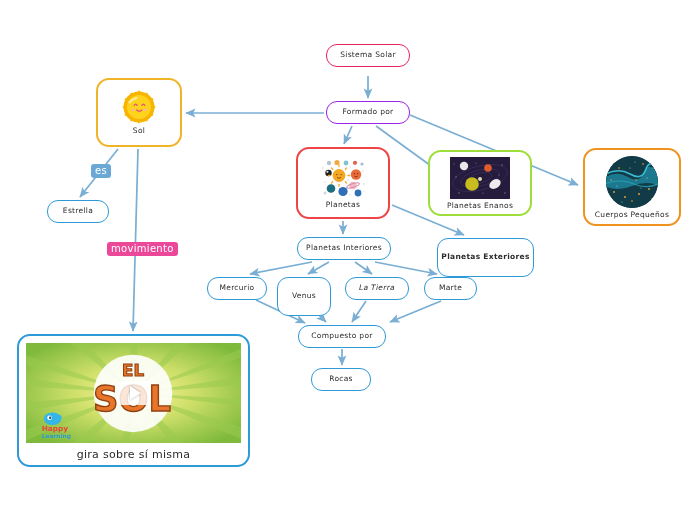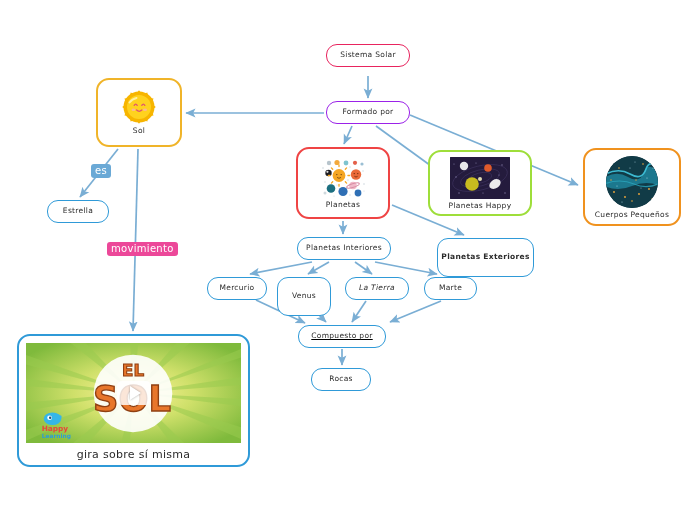--- a/index.html
+++ b/index.html
@@ -330,21 +330,21 @@
             <circle cx="52" cy="8" r="0.7"></circle>
           <circle cx="55" cy="36" r="0.7"></circle>
             <circle cx="9" cy="36" r="0.7"></circle>
           <circle cx="33" cy="36" r="0.6"></circle>
             <circle cx="49" cy="18" r="0.6"></circle>
           <circle cx="26" cy="6" r="0.6"></circle>
             <circle cx="4" cy="7" r="0.6"></circle>
         </g>
       </svg>
     </div>
-    <span class="node-label">Planetas Happy</span>
+    <span class="node-label">Planetas Enanos</span>
   </div>
 
   <div class="node card" id="n-cuerpos-pequenos" style="left: 583px; top: 148px; width: 98px; height: 78px; border-color: rgb(240, 146, 30);">
     <div class="cuerpos-art">
       <svg viewBox="0 0 52 52" width="52" height="52" xmlns="http://www.w3.org/2000/svg">
         <defs>
           <clipPath id="circClip">
               <circle cx="26" cy="26" r="26"></circle>
             </clipPath>
         </defs>
@@ -398,21 +398,21 @@
   </div>
 
   <div class="node pill" id="n-la-tierra" style="left: 345px; top: 277px; width: 64px; height: 23px; border-color: rgb(47, 154, 216); font-style: italic;">
     <span class="node-label">La Tierra</span>
   </div>
 
   <div class="node pill" id="n-marte" style="left: 424px; top: 277px; width: 53px; height: 23px; border-color: rgb(47, 154, 216);">
     <span class="node-label">Marte</span>
   </div>
 
-  <div class="node pill" id="n-compuesto-por" style="left: 298px; top: 325px; width: 88px; height: 23px; border-color: rgb(47, 154, 216); text-decoration: underline;">
+  <div class="node pill" id="n-compuesto-por" style="left: 298px; top: 325px; width: 88px; height: 23px; border-color: rgb(47, 154, 216);">
     <span class="node-label">Compuesto por</span>
   </div>
 
   <div class="node pill" id="n-rocas" style="left: 311px; top: 368px; width: 60px; height: 23px; border-color: rgb(47, 154, 216);">
     <span class="node-label">Rocas</span>
   </div>
 
   <div class="video-node" id="n-video" style="left: 17px; top: 334px; width: 233px; height: 133px; border-color: rgb(47, 154, 216);">
     <div class="video-thumb">
       <svg viewBox="0 0 219 103" width="100%" height="100%" preserveAspectRatio="none" xmlns="http://www.w3.org/2000/svg">

